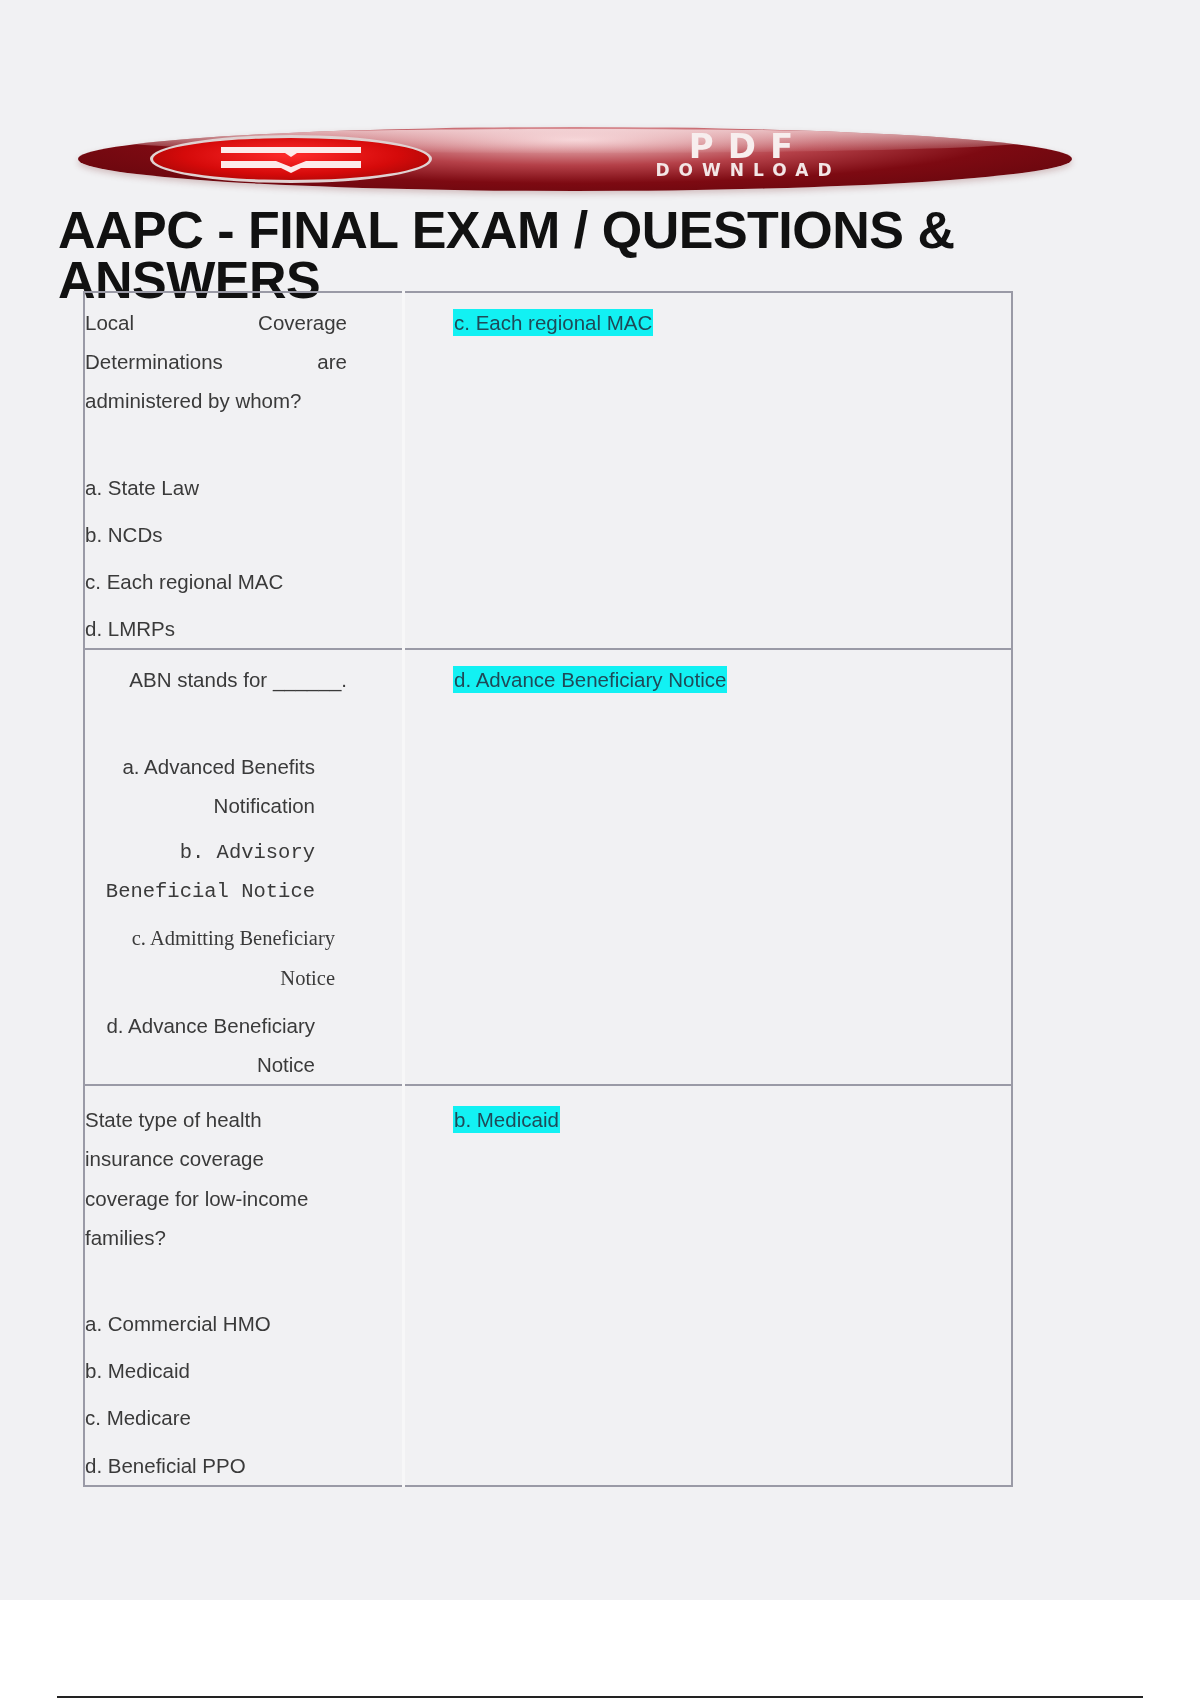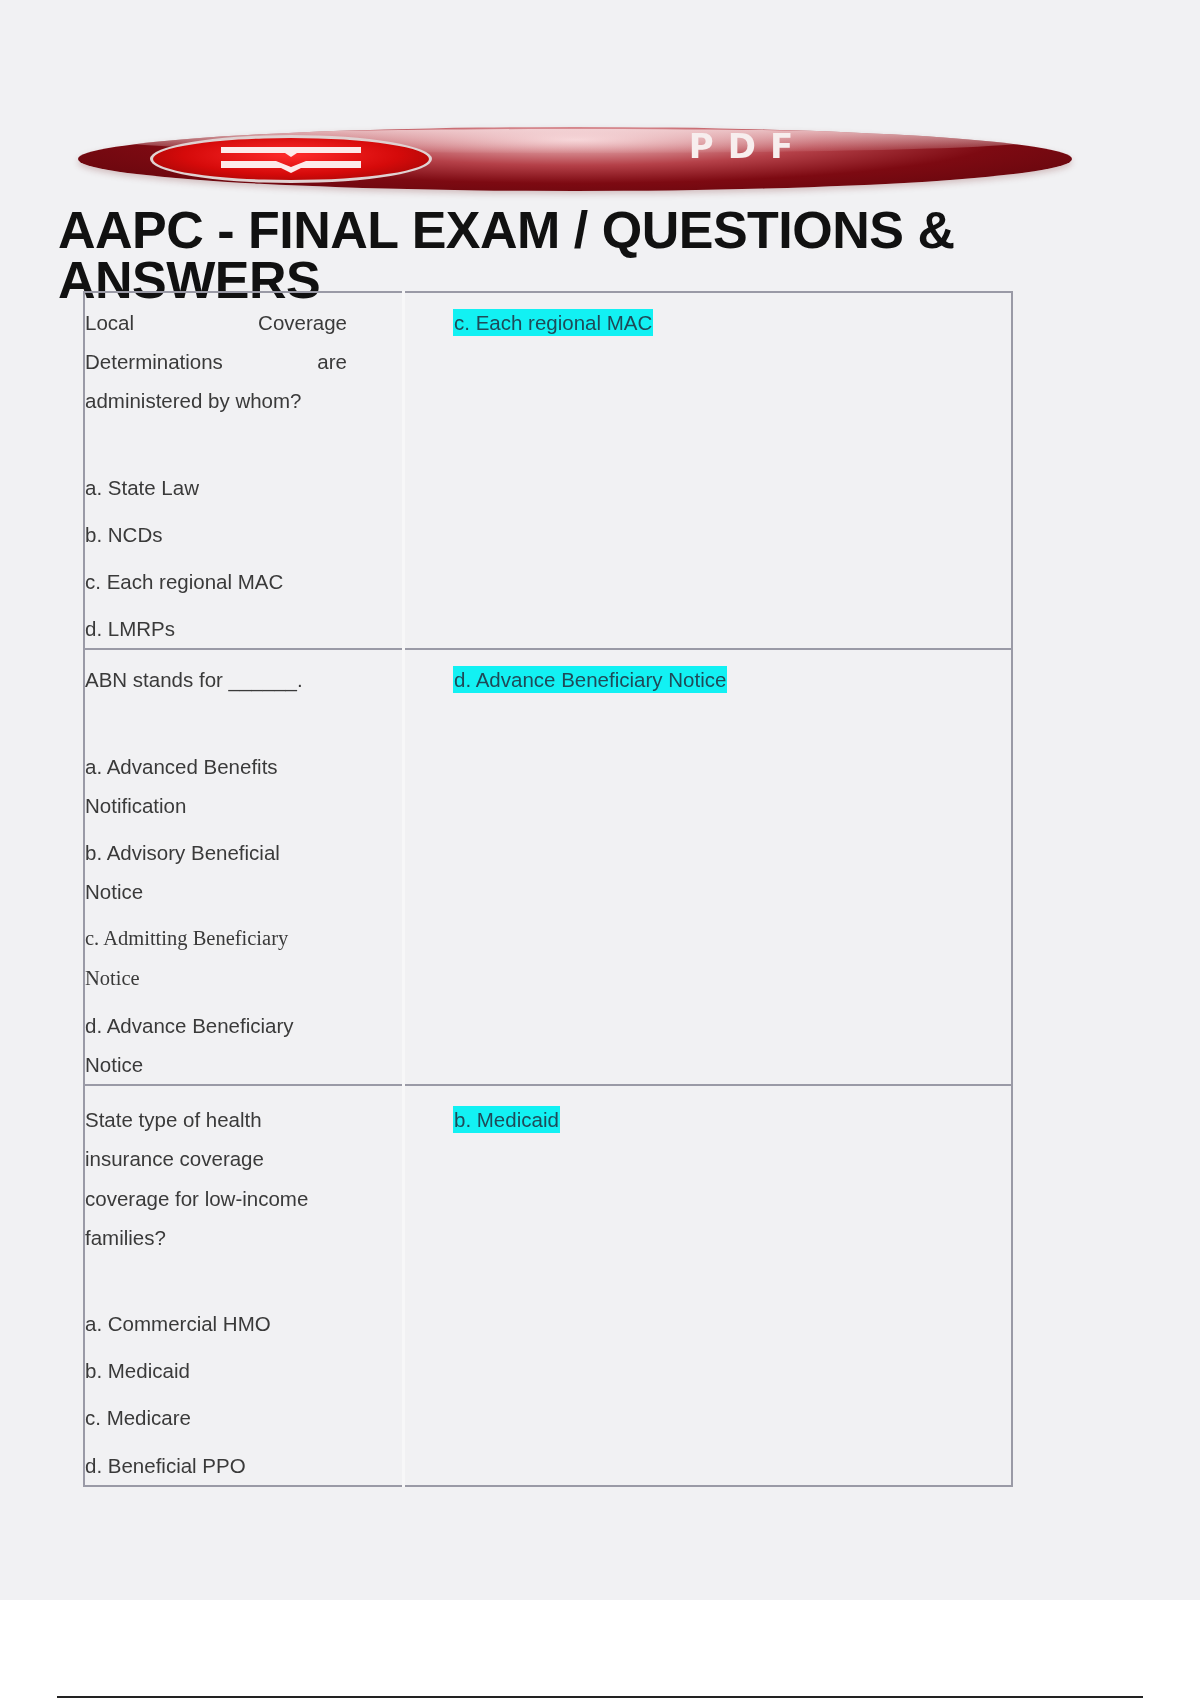--- a/index.html
+++ b/index.html
@@ -93,20 +93,21 @@
           <polygon points="0,0 140,0 140,6 76,6 70,10 64,6 0,6" fill="#fdeaea"></polygon>
         </svg>
     </div>
     <div class="chev" style="top:23px;">
       <svg width="140" height="14" viewBox="0 0 140 14">
           <polygon points="0,0 55,0 70,6 85,0 140,0 140,7 80,7 70,12 60,7 0,7" fill="#fdeaea"></polygon>
         </svg>
     </div>
   </div>
   <div class="banner-text-pdf">PDF</div>
+  <div class="banner-text-dl">DOWNLOAD</div>
 </div>
 
 <h1 class="doc-title">AAPC - FINAL EXAM / QUESTIONS &amp; ANSWERS</h1>
 
 <table class="qa-table">
   <tbody>
       <tr style="height:334px;">
     <td class="q">
       <div class="q-inner">
         <div class="q-justify">Local Coverage</div>
@@ -118,25 +119,25 @@
         <span class="opt">c.  Each regional MAC</span>
         <span class="opt">d.  LMRPs</span>
       </div>
     </td>
     <td class="a">
       <div class="a-inner"><span class="answer">c. Each regional MAC</span></div>
     </td>
   </tr>
   <tr style="height:412px;">
     <td class="q">
-      <div class="q-inner" style="width:262px;">
+      <div class="q-inner" style="width:262px;text-align:right;">
         <div>ABN stands for ______.</div>
         <div class="blank"></div>
         <span class="opt" style="width:230px;">a. Advanced Benefits Notification</span>
-        <span class="opt" style="width:230px;">b. Advisory Beneficial Notice</span>
+        <span class="opt" style="width:230px;font-family:Liberation Mono, monospace;">b. Advisory Beneficial Notice</span>
         <span class="opt" style="width:250px;font-family:Liberation Serif, serif;">c.  Admitting Beneficiary Notice</span>
         <span class="opt" style="width:230px;">d. Advance Beneficiary Notice</span>
       </div>
     </td>
     <td class="a">
       <div class="a-inner"><span class="answer">d. Advance Beneficiary Notice</span></div>
     </td>
   </tr>
   <tr style="height:371px;">
     <td class="q">

